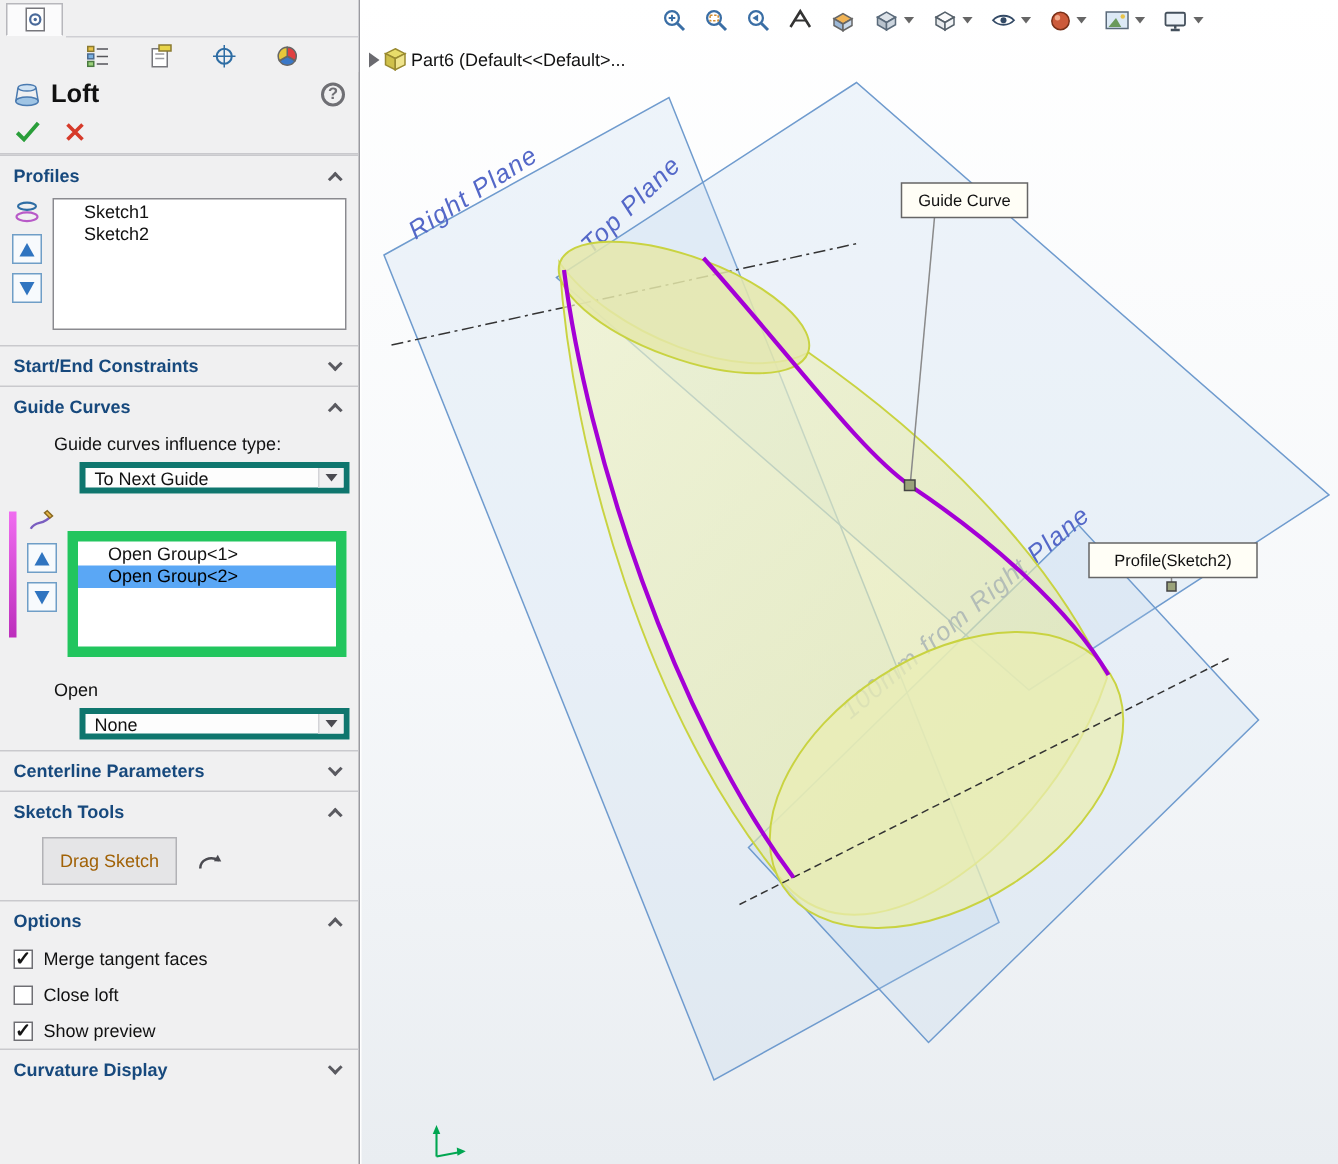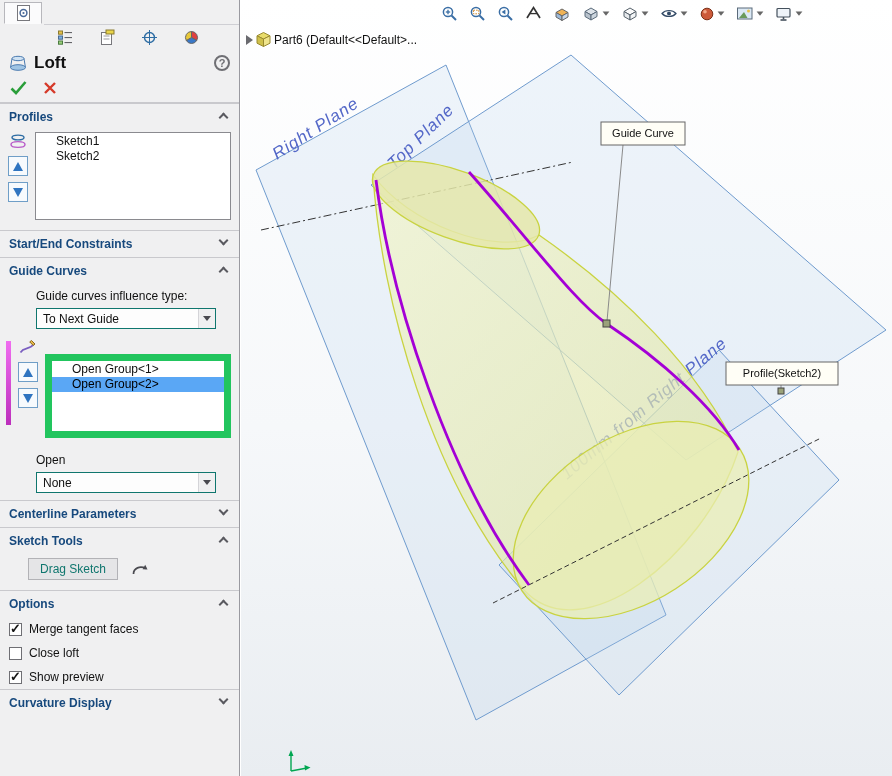--- a/index.html
+++ b/index.html
@@ -13,46 +13,46 @@
   .tab{position:absolute;width:38px;height:22px;display:flex;align-items:center;justify-content:center;cursor:pointer}
   .tab.active{background:#fbfbfc;border:1px solid #b7b7bc;border-bottom-color:#fbfbfc}
   .titlerow{display:flex;align-items:center;gap:7px;padding:5px 9px 3px}
   .pmtitle{font-weight:bold;font-size:17px}
   .help{margin-left:auto;width:16px;height:16px;border:2px solid #6f6f74;border-radius:50%;color:#6f6f74;font-weight:bold;font-size:11px;display:flex;align-items:center;justify-content:center;cursor:pointer}
   .okrow{display:flex;align-items:center;gap:16px;padding:4px 10px 7px;border-bottom:1px solid #c9c9cd}
   .okrow svg{cursor:pointer}
 
   .sec{border-top:1px solid #c9c9cd}
   .sec:first-of-type{border-top:none}
-  .sec-h{display:flex;align-items:flex-start;gap:6px;padding:6px 9px;font-weight:bold;color:#17497d;cursor:pointer}
+  .sec-h{display:flex;align-items:center;gap:6px;padding:6px 9px;font-weight:bold;color:#17497d;cursor:pointer}
   .chevwrap{margin-left:auto;padding-right:3px;display:flex;align-items:center}
   .chev{width:7px;height:7px;border-right:2px solid #5a5a60;border-bottom:2px solid #5a5a60}
   .chev.up{transform:rotate(-135deg);margin-top:4px}
   .chev.down{transform:rotate(45deg);margin-bottom:3px}
 
   .group{display:flex;gap:5px;padding:2px 8px 10px 6px}
   .swatch{width:5px;height:84px;margin-top:3px;background:linear-gradient(180deg,#f06df0,#bc2ebc);flex:none}
   .colbtns{display:flex;flex-direction:column;align-items:center;gap:6px;width:24px;flex:none}
   .icon-slot{height:18px;display:flex;align-items:center;justify-content:center}
   .updown{width:20px;height:20px;border:1px solid #6f9ec7;background:#f7fafd;display:flex;align-items:center;justify-content:center;cursor:pointer}
   .arr{width:0;height:0;border-left:5px solid transparent;border-right:5px solid transparent}
   .arr.up{border-bottom:9px solid #2f74c0}
   .arr.down{border-top:9px solid #2f74c0}
   .listbox{flex:1;background:#fff;border:1px solid #8a8a8f;height:88px;padding:1px 0;overflow:hidden}
   .listbox.active{border:7px solid #22c55e;height:84px;margin-top:16px}
   .li{padding:0 20px;line-height:15px;white-space:nowrap;cursor:pointer}
   .li.selected{background:#5aa7f5;color:#000000}
 
   .indent-label{padding:5px 8px 3px 36px}
-  .combo{height:21px;width:180px;margin:2px 8px 7px 36px;border:1px solid #0f766e;background:#fdfdfd;display:flex;align-items:center;padding-left:6px;cursor:pointer;position:relative}
+  .combo{height:21px;width:180px;margin:2px 8px 7px 53px;border:4px solid #0f766e;background:#fdfdfd;display:flex;align-items:center;padding-left:6px;cursor:pointer;position:relative}
   .combo .az{position:absolute;right:0;top:0;bottom:0;width:17px;background:#f0f0f1;border-left:1px solid #d4d4d8;display:flex;align-items:center;justify-content:center}
   .caret-dn{width:0;height:0;border-left:4px solid transparent;border-right:4px solid transparent;border-top:5px solid #4a4a50}
 
   .sketchrow{display:flex;align-items:center;gap:12px;padding:4px 8px 10px 28px}
-  .btn-disabled{width:90px;height:22px;border:1px solid #b2b2b6;background:#e5e5e7;color:#0f766e;display:flex;align-items:center;justify-content:center;font-size:12px}
+  .btn-disabled{width:90px;height:32px;border:1px solid #b2b2b6;background:#e5e5e7;color:#a16207;display:flex;align-items:center;justify-content:center;font-size:12px}
 
   .checkrow{display:flex;align-items:center;gap:7px;padding:5px 9px}
   .cb{width:13px;height:13px;border:1px solid #6f6f74;background:#fff;position:relative;flex:none;cursor:pointer}
   .cb.checked::after{content:"✓";position:absolute;left:0;top:-3px;font-size:13px;font-weight:bold;color:#151515}
 
   
   .viewport{position:absolute;left:241px;top:0;width:651px;height:776px;background:linear-gradient(180deg,#ffffff 0%,#f6f8fa 55%,#e9edf1 100%)}
   .scene{position:absolute;left:0;top:0}
   .plane-label{font-style:italic;font-size:17px;fill:#5468c8;letter-spacing:1px}
   .callout-text{font-size:11px;fill:#111}

